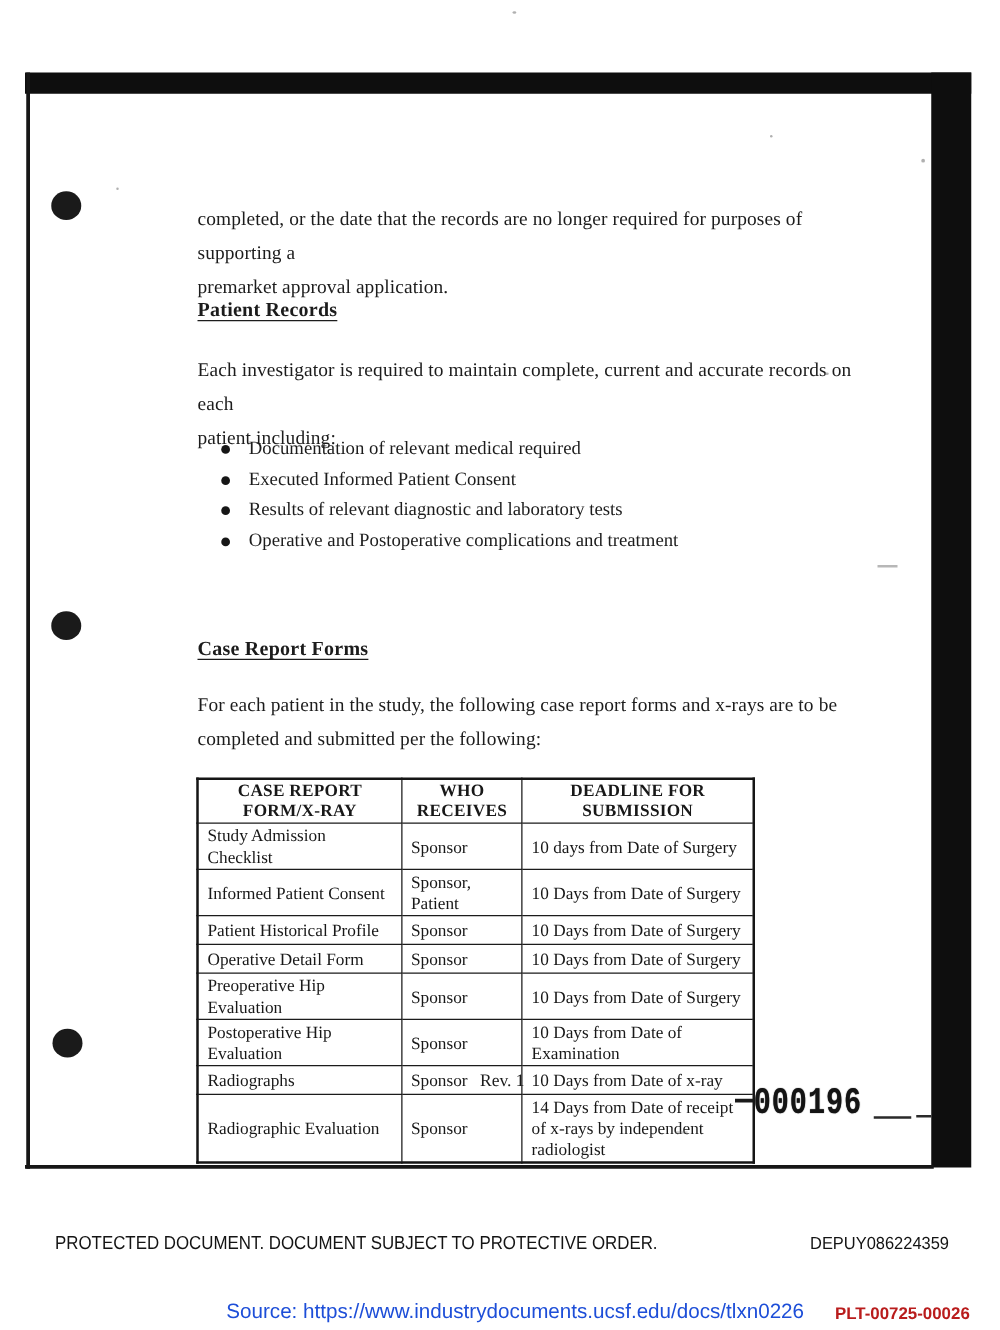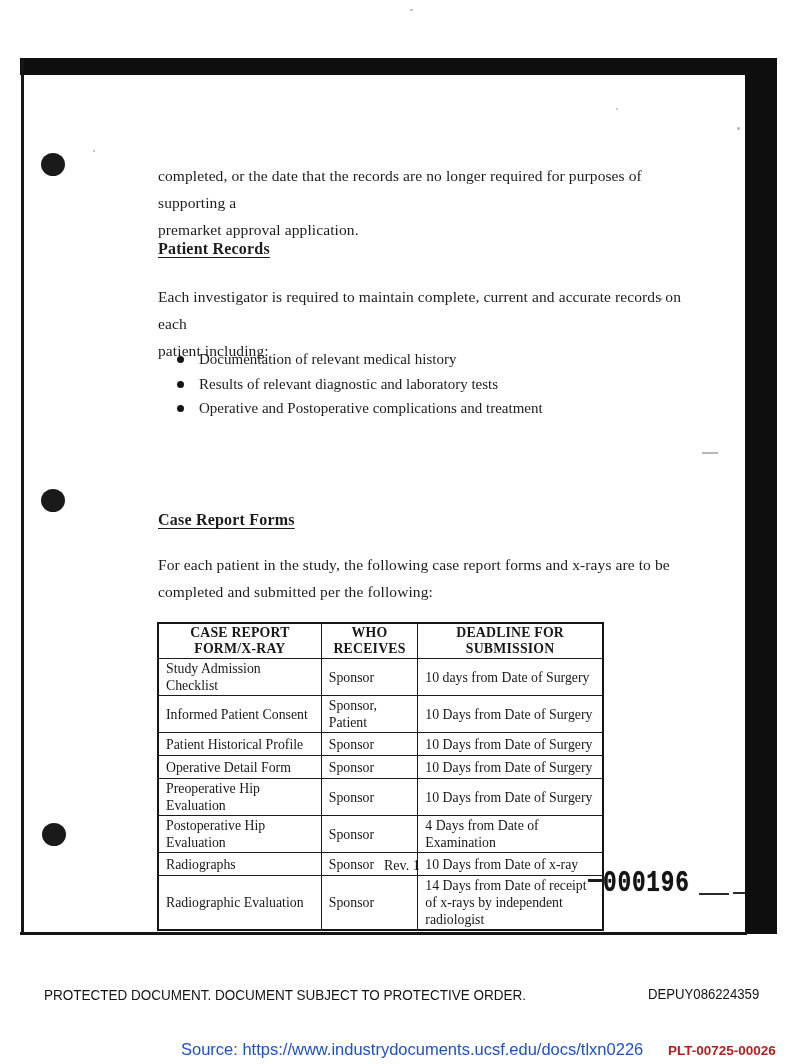--- a/index.html
+++ b/index.html
@@ -100,21 +100,22 @@
   </div>
 
   <div class="doc-heading h-patient">Patient Records</div>
 
   <div class="doc-par par-investigator">
     <div>Each investigator is required to maintain complete, current and accurate records on each</div>
     <div>patient including:</div>
   </div>
 
   <ul class="bullet-list" id="bullet-list">
-      <li>Documentation of relevant medical history</li>
+      <li>Documentation of relevant medical required</li>
+      <li>Executed Informed Patient Consent</li>
       <li>Results of relevant diagnostic and laboratory tests</li>
       <li>Operative and Postoperative complications and treatment</li>
     </ul>
 
   <div class="doc-heading h-case">Case Report Forms</div>
 
   <div class="doc-par par-foreach">
     <div>For each patient in the study, the following case report forms and x-rays are to be</div>
     <div>completed and submitted per the following:</div>
   </div>
@@ -154,21 +155,21 @@
           <td>10 Days from Date of Surgery</td>
         </tr>
         <tr>
           <td>Preoperative Hip Evaluation</td>
           <td>Sponsor</td>
           <td>10 Days from Date of Surgery</td>
         </tr>
         <tr>
           <td>Postoperative Hip Evaluation</td>
           <td>Sponsor</td>
-          <td>4 Days from Date of Examination</td>
+          <td>10 Days from Date of Examination</td>
         </tr>
         <tr>
           <td>Radiographs</td>
           <td>Sponsor</td>
           <td>10 Days from Date of x-ray</td>
         </tr>
         <tr>
           <td>Radiographic Evaluation</td>
           <td>Sponsor</td>
           <td>14 Days from Date of receipt of x-rays by independent radiologist</td>

